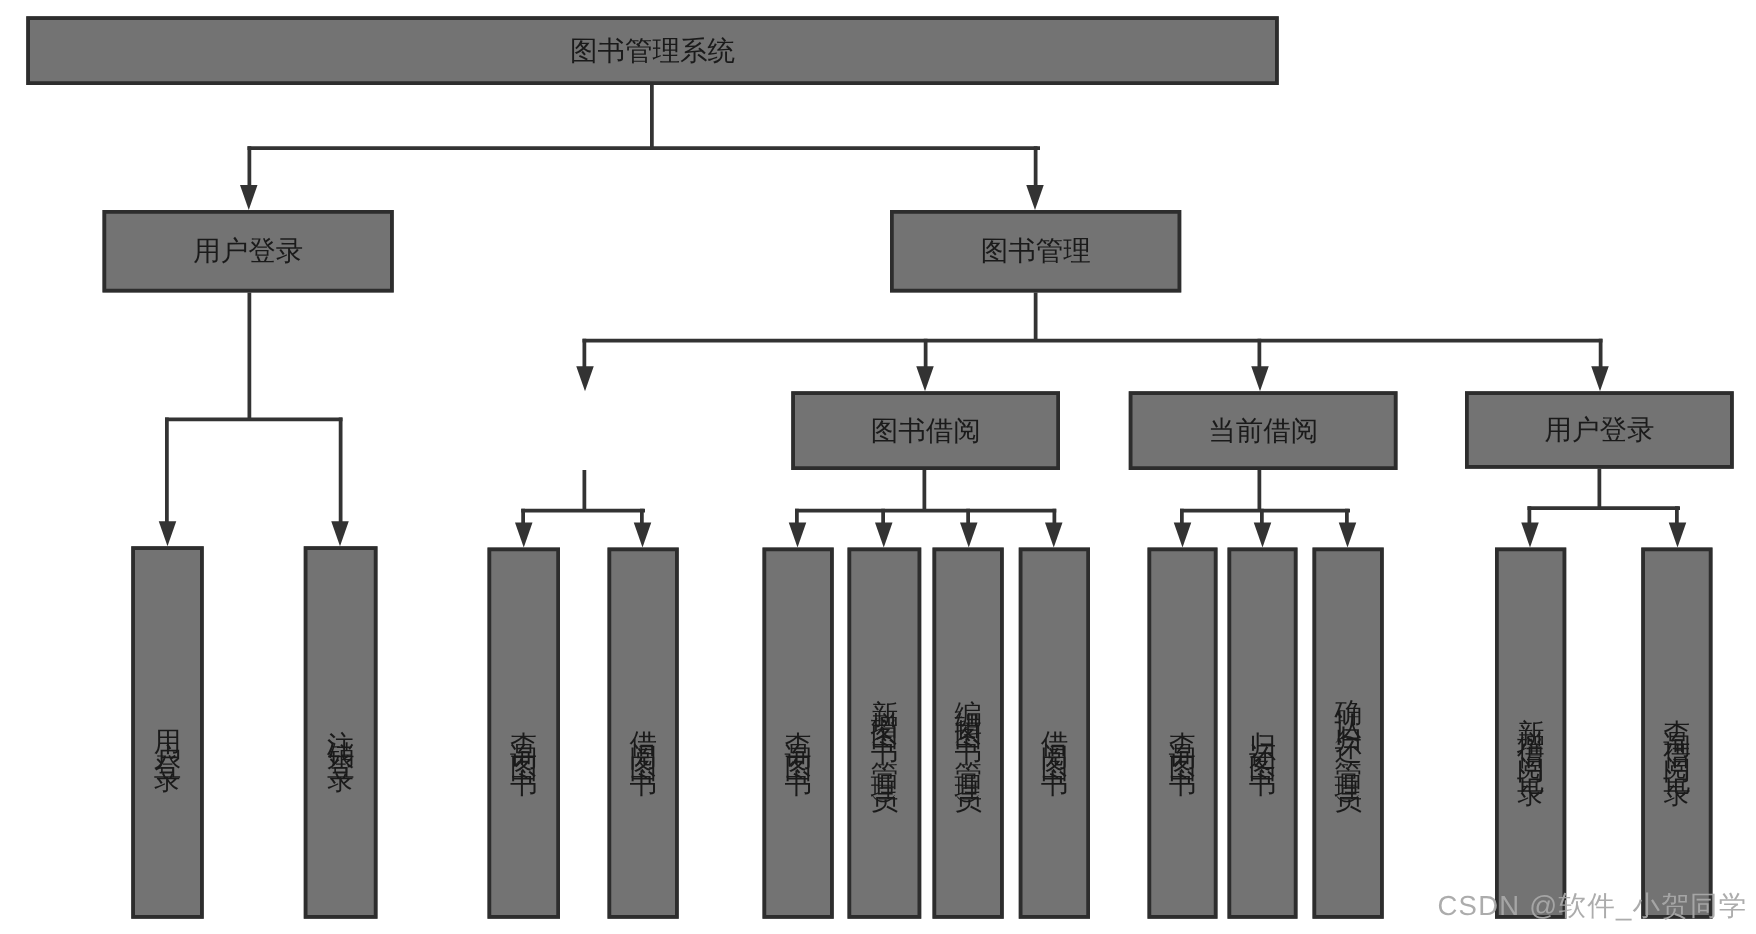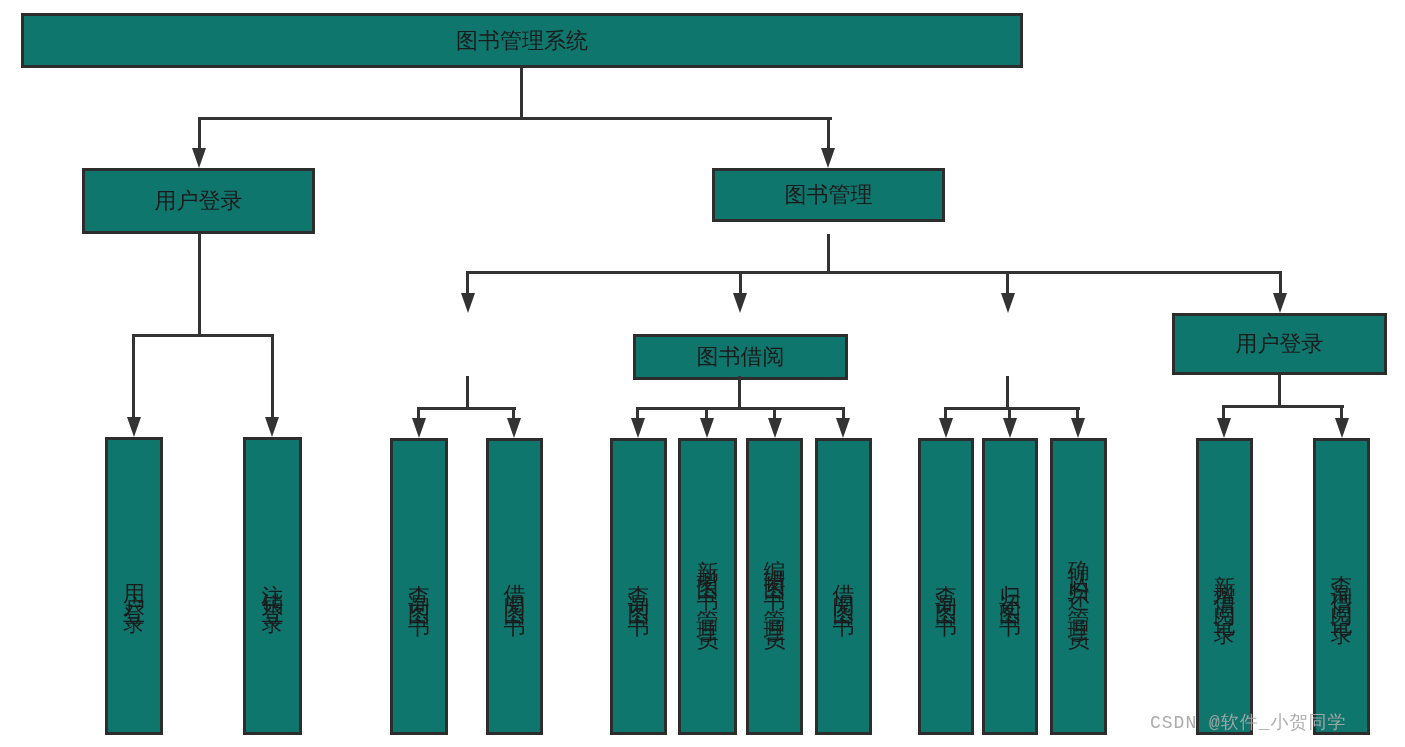--- a/index.html
+++ b/index.html
@@ -1,37 +1,37 @@
 <!DOCTYPE html>
 <html><head>
 <meta charset="utf-8">
 <style>
   html,body{margin:0;padding:0;background:#ffffff;}
   .canvas{
     position:relative;width:1405px;height:747px;background:#ffffff;overflow:hidden;
     font-family:"Liberation Sans","DejaVu Sans",sans-serif;color:#1a1a1a;
   }
   .box{
-    position:absolute;box-sizing:border-box;background:#0f766e;border:3px solid #2d2d2d;
+    position:absolute;box-sizing:border-box;background:#737373;border:3px solid #2d2d2d;
     display:flex;align-items:center;justify-content:center;text-align:center;
     font-size:22px;line-height:1;white-space:nowrap;
   }
   .vbox span{
     writing-mode:vertical-rl;text-orientation:mixed;letter-spacing:10px;line-height:1;
   }
   .vl{position:absolute;width:3px;background:#333333;}
   .hl{position:absolute;height:3px;background:#333333;}
   .arrow{
     position:absolute;width:0;height:0;
     border-left:7px solid transparent;border-right:7px solid transparent;
     border-top:20px solid #333333;
   }
   .watermark{
-    position:absolute;left:1150px;top:710px;font-size:18px;
-    color:rgba(168,168,168,0.95);letter-spacing:1px;white-space:nowrap;font-family:Liberation Mono, monospace;
+    position:absolute;left:1150px;top:710px;font-size:22px;
+    color:rgba(168,168,168,0.95);letter-spacing:1px;white-space:nowrap;
   }
 </style>
 </head>
 <body>
 
 <div class="canvas">
 
   <div class="box" style="left:21px;top:13px;width:1002px;height:55px;">
     <span>图书管理系统</span>
   </div>
@@ -39,21 +39,21 @@
   <div class="vl" style="left:520px;top:68px;height:50px;"></div>
   <div class="hl" style="left:198px;top:117px;width:634px;"></div>
   <div class="vl" style="left:198px;top:117px;height:32px;"></div>
   <div class="arrow" style="left:192px;top:148px;"></div>
   <div class="vl" style="left:827px;top:117px;height:32px;"></div>
   <div class="arrow" style="left:821px;top:148px;"></div>
 
   <div class="box" style="left:82px;top:168px;width:233px;height:66px;">
     <span>用户登录</span>
   </div>
-  <div class="box" style="left:712px;top:168px;width:233px;height:54px;">
+  <div class="box" style="left:712px;top:168px;width:233px;height:66px;">
     <span>图书管理</span>
   </div>
 
   <div class="vl" style="left:198px;top:234px;height:102px;"></div>
   <div class="hl" style="left:132px;top:334px;width:142px;"></div>
   <div class="vl" style="left:132px;top:334px;height:84px;"></div>
   <div class="arrow" style="left:127px;top:417px;"></div>
   <div class="vl" style="left:271px;top:334px;height:84px;"></div>
   <div class="arrow" style="left:265px;top:417px;"></div>
 
@@ -61,22 +61,25 @@
   <div class="hl" style="left:466px;top:271px;width:816px;"></div>
   <div class="vl" style="left:466px;top:271px;height:24px;"></div>
   <div class="arrow" style="left:461px;top:293px;"></div>
   <div class="vl" style="left:739px;top:271px;height:24px;"></div>
   <div class="arrow" style="left:733px;top:293px;"></div>
   <div class="vl" style="left:1006px;top:271px;height:24px;"></div>
   <div class="arrow" style="left:1001px;top:293px;"></div>
   <div class="vl" style="left:1279px;top:271px;height:24px;"></div>
   <div class="arrow" style="left:1273px;top:293px;"></div>
 
-  <div class="box" style="left:633px;top:313px;width:215px;height:46px;margin-top:21px;">
+  <div class="box" style="left:633px;top:313px;width:215px;height:63px;">
     <span>图书借阅</span>
+  </div>
+  <div class="box" style="left:903px;top:313px;width:215px;height:63px;">
+    <span>当前借阅</span>
   </div>
   <div class="box" style="left:1172px;top:313px;width:215px;height:62px;">
     <span>用户登录</span>
   </div>
 
   <div class="vl" style="left:466px;top:376px;height:33px;"></div>
   <div class="hl" style="left:417px;top:407px;width:99px;"></div>
   <div class="vl" style="left:417px;top:407px;height:13px;"></div>
   <div class="arrow" style="left:412px;top:418px;"></div>
   <div class="vl" style="left:512px;top:407px;height:13px;"></div>

